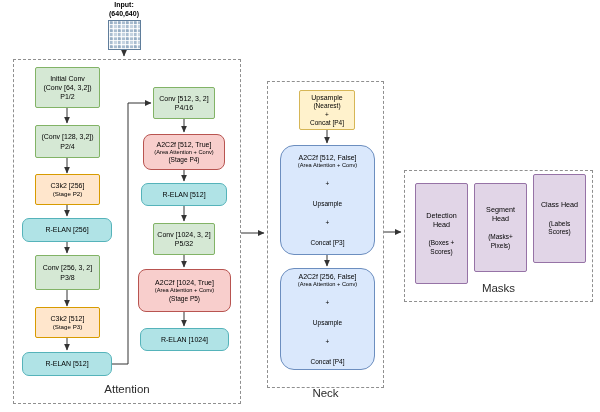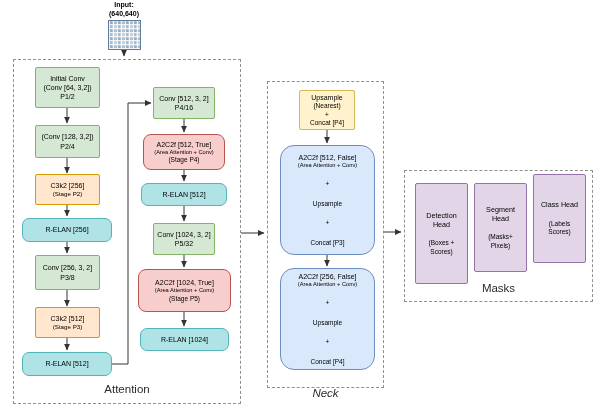--- a/index.html
+++ b/index.html
@@ -43,21 +43,21 @@
 
   <div class="input-label" style="top:1px;">Input:</div>
   <div class="input-label" style="top:10px;">(640,640)</div>
   <div id="input-grid"></div>
 
   <div class="dashed-rect" style="left:13px;top:59px;width:228px;height:345px;"></div>
   <div class="dashed-rect" style="left:267px;top:81px;width:117px;height:307px;"></div>
   <div class="dashed-rect" style="left:404px;top:170px;width:189px;height:132px;"></div>
 
   <div class="section-label" style="left:13px;top:383px;width:228px;">Attention</div>
-  <div class="section-label" style="left:267px;top:387px;width:117px;font-style:italic;">Neck</div>
+  <div class="section-label" style="left:267px;top:387px;width:117px;">Neck</div>
   <div class="section-label" style="left:404px;top:282px;width:189px;">Masks</div>
 
   <svg id="arrow-layer" width="600" height="412">
     <defs>
       <marker id="ah" markerWidth="7" markerHeight="7" refX="6" refY="3.5" orient="auto" markerUnits="userSpaceOnUse">
         <path d="M0,0.6 L6.4,3.5 L0,6.4 z" fill="#333"></path>
       </marker>
     </defs>
     <g stroke="#333" stroke-width="1" fill="none">
       <line x1="124" y1="49" x2="124" y2="56" marker-end="url(#ah)"></line>

